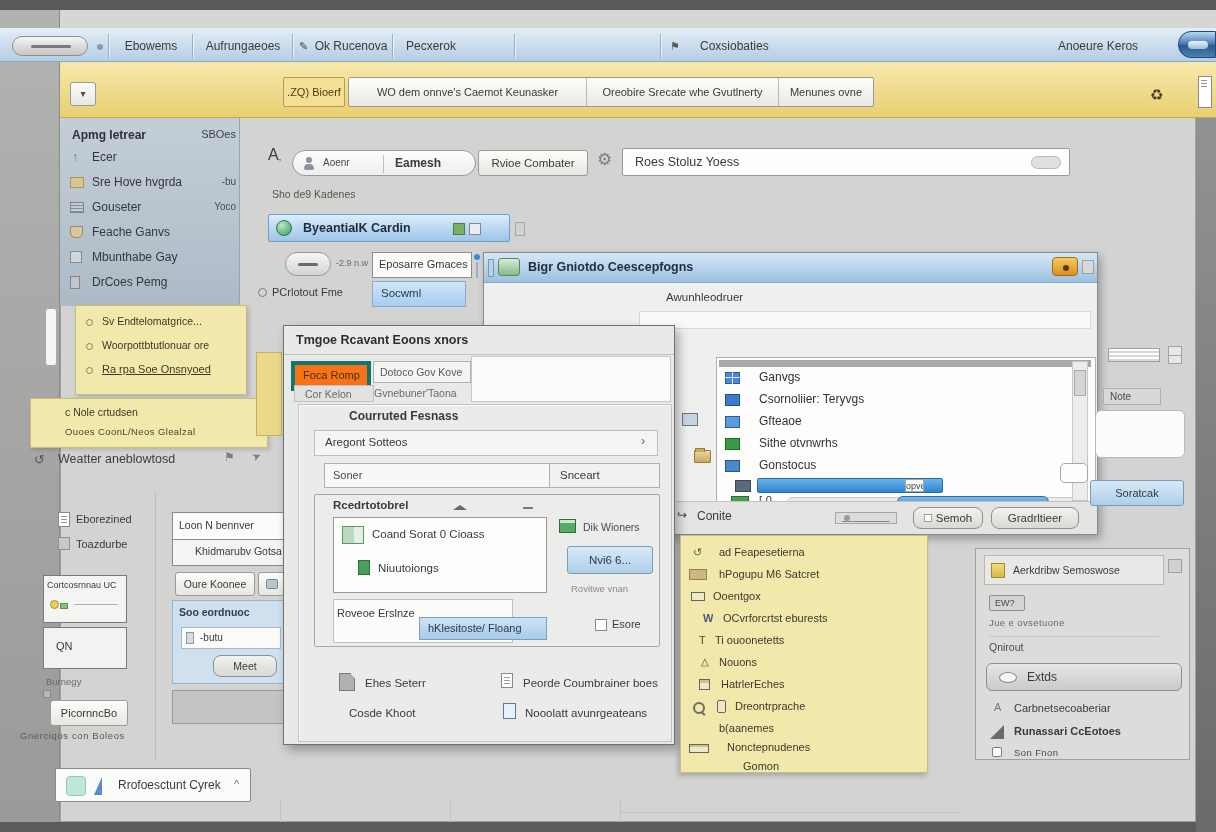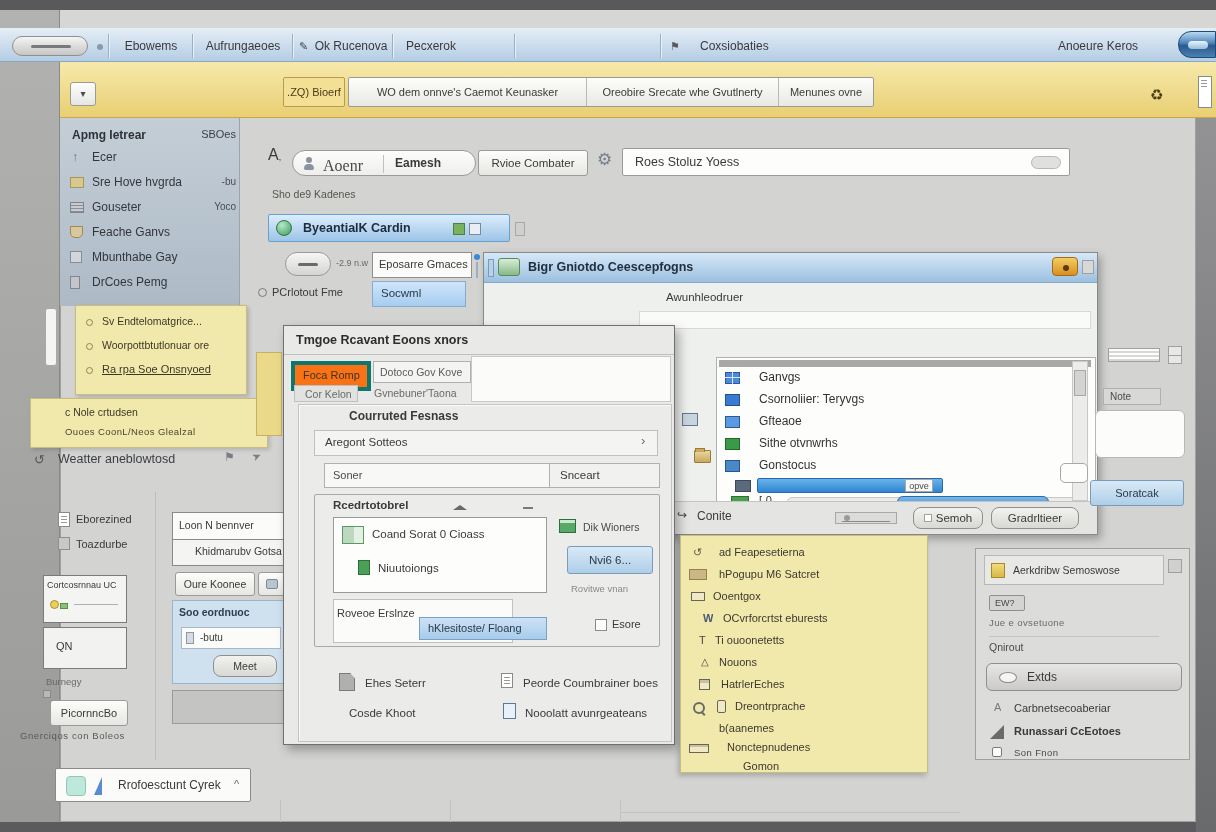--- a/index.html
+++ b/index.html
@@ -155,21 +155,21 @@
     </div>
     <div class="ab gbtn tx" style="left:40px;top:54px;width:64px;height:22px;line-height:20px;font-size:10.5px;color:#3a3a38;">Meet</div>
   </div>
   <div class="ab" style="left:172px;top:690px;width:118px;height:34px;background:#c4c4c2;border:1px solid #9a9a98;"></div>
 
   <div class="ab" style="left:256px;top:352px;width:26px;height:84px;background:#ead988;border:1px solid #c8b060;"></div>
 
   <div class="ab tx" style="left:268px;top:146px;font-size:16px;color:#3a3a3a;">A<span style="font-size:9px;">,</span></div>
   <div class="ab" style="left:292px;top:150px;width:184px;height:26px;background:linear-gradient(#fdfdfb,#eeeeec);border:1px solid #9a9a98;border-radius:13px;">
     <span class="ab ic-person" style="left:10px;top:6px;"></span>
-    <div class="ab tx" style="left:30px;top:6px;width:54px;font-size:16px;color:#4a4a48;font-family:Liberation Serif, serif;">Aoenr</div>
+    <div class="ab tx" style="left:30px;top:6px;width:54px;font-size:10px;color:#4a4a48;">Aoenr</div>
     <div class="ab" style="left:90px;top:4px;width:1px;height:18px;background:#c0c0be;"></div>
     <div class="ab tx" style="left:102px;top:5px;width:74px;font-size:12px;font-weight:bold;color:#3a3a38;">Eamesh</div>
   </div>
   <div class="ab wbtn tx" style="left:478px;top:150px;width:110px;height:26px;line-height:24px;font-size:11.5px;color:#3a3a38;">Rvioe Combater</div>
   <div class="ab tx" style="left:597px;top:149px;font-size:17px;color:#77808a;">⚙</div>
   <div class="ab" style="left:622px;top:148px;width:448px;height:28px;background:#fdfdfb;border:1px solid #9a9a98;border-radius:2px;">
     <div class="ab tx" style="left:12px;top:6px;width:380px;font-size:12.5px;color:#3a3a38;">Roes Stoluz Yoess</div>
     <div class="ab" style="left:408px;top:7px;width:30px;height:13px;border-radius:7px;background:#e0e0de;border:1px solid #b8b8b6;"></div>
   </div>
   <div class="ab tx" style="left:272px;top:188px;width:150px;font-size:10.5px;color:#55554f;">Sho de9 Kadenes</div>
@@ -220,21 +220,21 @@
       <div class="ab" style="left:8px;top:36px;width:15px;height:12px;background:#3a7ad0;box-shadow:inset 0 0 0 1px #24508c;"></div>
       <div class="ab tx" style="left:42px;top:34px;width:220px;font-size:12px;color:#333331;">Csornoliier: Teryvgs</div>
       <div class="ab" style="left:8px;top:58px;width:15px;height:12px;background:#5a9ae0;box-shadow:inset 0 0 0 1px #2a5a98;"></div>
       <div class="ab tx" style="left:42px;top:56px;width:180px;font-size:12px;color:#333331;">Gfteaoe</div>
       <div class="ab" style="left:8px;top:80px;width:15px;height:12px;background:#3a9a48;box-shadow:inset 0 0 0 1px #1e6a2c;"></div>
       <div class="ab tx" style="left:42px;top:78px;width:200px;font-size:12px;color:#333331;">Sithe otvnwrhs</div>
       <div class="ab" style="left:8px;top:102px;width:15px;height:12px;background:#4a88c8;box-shadow:inset 0 0 0 1px #26568c;"></div>
       <div class="ab tx" style="left:42px;top:100px;width:180px;font-size:12px;color:#333331;">Gonstocus</div>
       <div class="ab" style="left:18px;top:122px;width:16px;height:12px;background:#5a6a7a;border:1px solid #3a4a5a;"></div>
       <div class="ab" style="left:40px;top:120px;width:186px;height:15px;background:linear-gradient(#6ab4ec,#2e86d0);border:1px solid #2a6aa8;border-radius:2px;"></div>
-      <div class="ab tx" style="left:188px;top:121px;width:28px;height:13px;line-height:13px;background:#f8f8f6;border:1px solid #a8a8a6;font-size:9px;text-align:center;color:#4a4a48;">opve</div>
+      <div class="ab tx" style="left:188px;top:121px;width:19px;height:13px;line-height:13px;background:#f8f8f6;border:1px solid #a8a8a6;font-size:9px;text-align:center;color:#4a4a48;">opve</div>
       <div class="ab" style="left:14px;top:138px;width:18px;height:11px;background:#4aa050;border:1px solid #2a7034;"></div>
       <div class="ab tx" style="left:42px;top:136px;width:40px;font-size:11px;color:#333331;">[-0</div>
       <div class="ab" style="left:70px;top:139px;width:300px;height:11px;background:#ececea;border:1px solid #c8c8c6;border-radius:5px;"></div>
       <div class="ab" style="left:180px;top:138px;width:152px;height:13px;background:linear-gradient(#7ab8ec,#3a8ad4);border:1px solid #2a6aa8;border-radius:6px;"></div>
     </div>
     <div class="ab" style="left:588px;top:108px;width:16px;height:140px;background:#ececea;border:1px solid #c8c8c6;">
       <div class="ab" style="left:1px;top:8px;width:12px;height:26px;background:#d4d4d2;border:1px solid #a8a8a6;"></div>
     </div>
     <div class="ab" style="left:576px;top:210px;width:28px;height:20px;background:#fdfdfb;border:1px solid #a8a8a6;border-radius:5px;"></div>
 
@@ -256,21 +256,21 @@
 
   <div class="ab" style="left:283px;top:325px;width:392px;height:420px;background:#e9e9e7;border:1px solid #707070;box-shadow:4px 5px 10px rgba(0,0,0,.3);">
     <div class="ab tx" style="left:12px;top:7px;width:300px;font-size:12.5px;font-weight:bold;color:#2e2e2c;">Tmgoe Rcavant Eoons xnors</div>
     <div class="ab" style="left:0;top:28px;width:100%;height:1px;background:#c0c0be;"></div>
     <div class="ab" style="left:7px;top:35px;width:80px;height:30px;background:#f97316;border:4px solid #0f766e;">
       <div class="ab tx" style="left:8px;top:4px;width:66px;font-size:11px;color:#3c3420;">Foca Romp</div>
     </div>
     <div class="ab" style="left:89px;top:35px;width:98px;height:22px;background:#f4f4f2;border:1px solid #b0b0ae;">
       <div class="ab tx" style="left:6px;top:4px;width:88px;font-size:10.5px;color:#5a5a58;">Dotoco Gov Kove</div>
     </div>
-    <div class="ab" style="left:10px;top:59px;width:64px;height:17px;background:#e2e2e0;border:1px solid #c0c0be;">
+    <div class="ab" style="left:10px;top:59px;width:80px;height:17px;background:#e2e2e0;border:1px solid #c0c0be;">
       <div class="ab tx" style="left:10px;top:2px;width:60px;font-size:10.5px;color:#6a6a68;">Cor Kelon</div>
     </div>
     <div class="ab tx" style="left:90px;top:61px;width:100px;font-size:10.5px;color:#6a6a68;">Gvnebuner'Taona</div>
     <div class="ab" style="left:187px;top:30px;width:200px;height:46px;background:#fbfbf9;border:1px solid #c8c8c6;"></div>
     <div class="ab" style="left:14px;top:78px;width:374px;height:338px;background:#ebebe9;border:1px solid #c4c4c2;box-shadow:inset 1px 1px 0 #fafaf8;">
       <div class="ab tx" style="left:50px;top:4px;width:180px;font-size:12px;font-weight:bold;color:#3a3a38;">Courruted Fesnass</div>
       <div class="ab" style="left:15px;top:25px;width:344px;height:26px;background:#f4f4f2;border:1px solid #c0c0be;">
         <div class="ab tx" style="left:10px;top:5px;width:200px;font-size:11.5px;color:#3a3a38;">Aregont Sotteos</div>
         <div class="ab tx" style="left:326px;top:2px;font-size:13px;color:#6a6a68;">›</div>
       </div>

